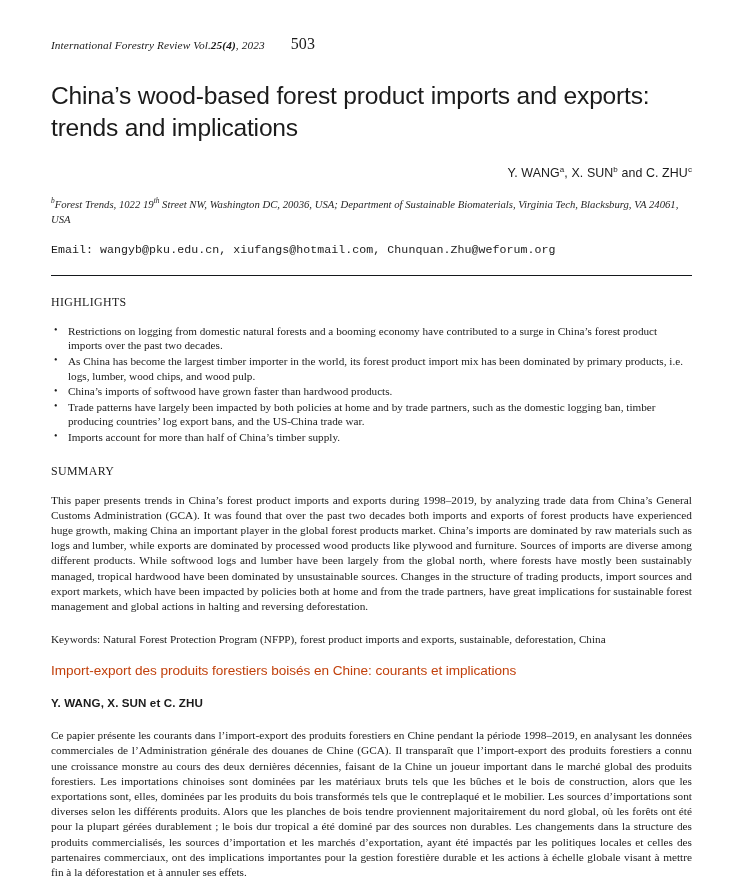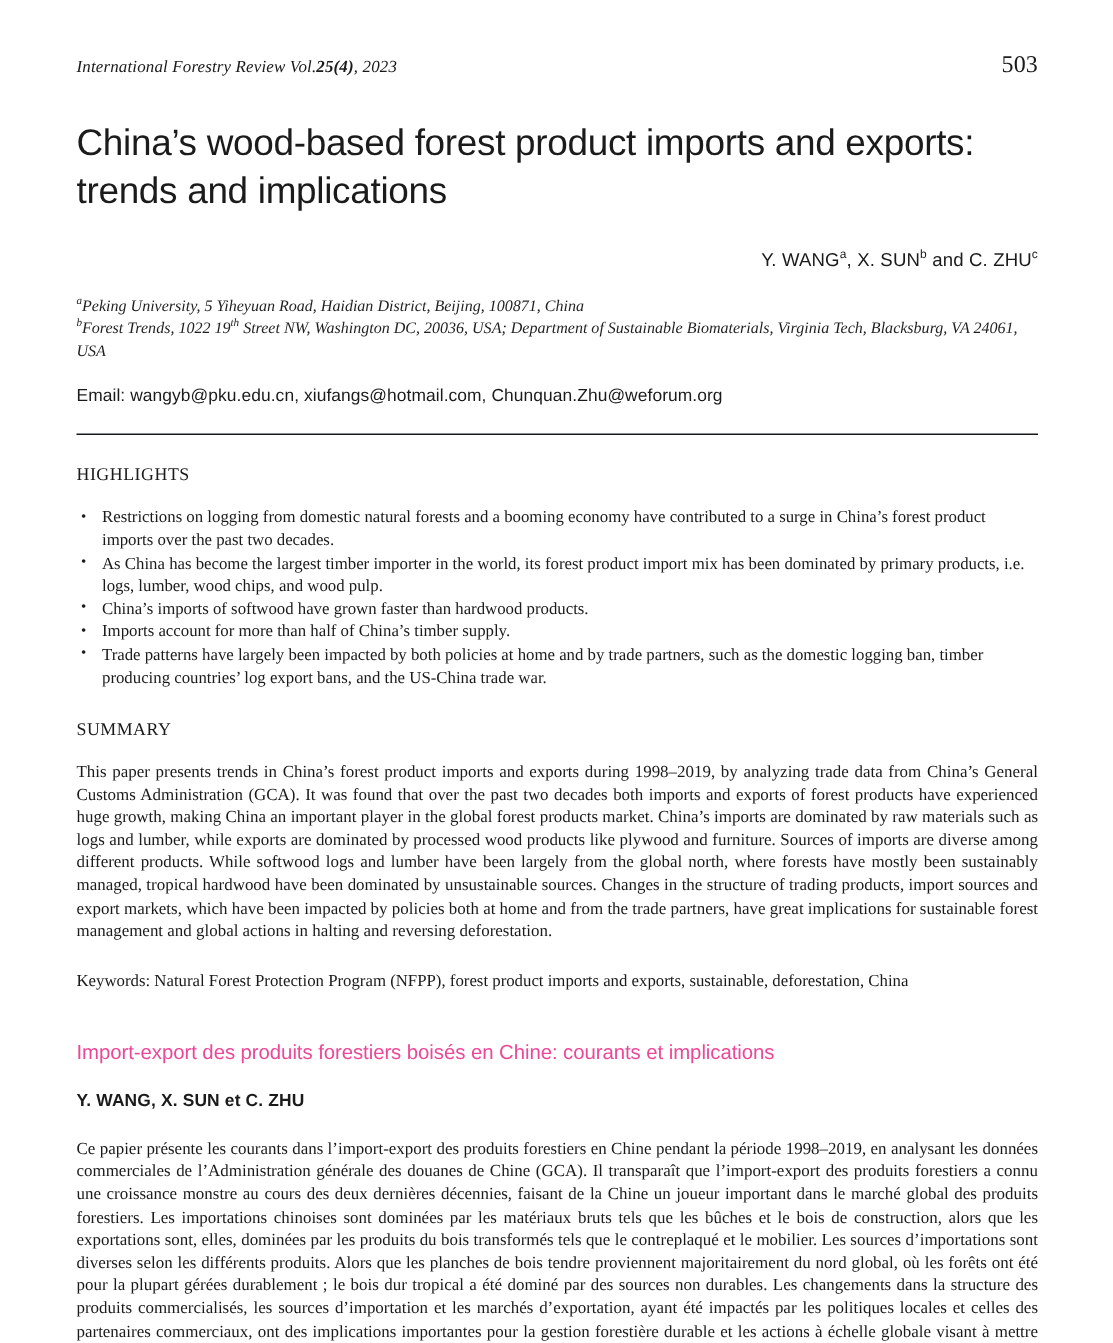--- a/index.html
+++ b/index.html
@@ -18,28 +18,27 @@
   .page {
     position: absolute;
     left: 51px;
     top: 0;
     width: 641px;
   }
 
   
   .running-head {
     display: flex;
-    justify-content: space-between;
+    justify-content: flex-start;
     align-items: baseline;
     margin-top: 19px;
     font-family: "Liberation Serif", serif;
     font-style: italic;
     font-size: 11.3px;
     letter-spacing: 0.1px;
-    gap: 24px;
   }
   .running-head .vol { font-weight: bold; font-style: italic; }
   .running-head .folio {
     font-style: normal;
     margin-left: 26px;
     font-size: 16px;
     margin-top: 16px;
   }
 
   
@@ -72,21 +71,21 @@
     font-size: 10.7px;
     line-height: 1.385;
     color: #1f1f1f;
   }
   .affiliations .aff { margin: 0; }
   .affiliations sup { font-size: 7.4px; vertical-align: super; line-height: 0; font-style: italic; }
 
   
   .email-line {
     margin-top: 16px;
-    font-family: Liberation Sans, sans-serif;
+    font-family: Liberation Mono, monospace;
     font-size: 11.6px;
     color: #1a1a1a;
     letter-spacing: 0.05px;
   }
 
   
   .rule {
     border: 0;
     border-top: 1.6px solid #15181c;
     margin: 19px 0 0 0;
@@ -138,22 +137,22 @@
     line-height: 1.35;
     color: #1a1a1a;
     margin-top: 18px;
   }
 
   
   .fr-title {
     font-family: "Liberation Sans", sans-serif;
     font-size: 13.6px;
     font-weight: 400;
-    color: #ec4899;
-    margin-top: 32px;
+    color: #c2410c;
+    margin-top: 16px;
     letter-spacing: -0.05px;
   }
   .fr-authors {
     font-family: "Liberation Sans", sans-serif;
     font-size: 11.6px;
     color: #1b1b1b;
     margin-top: 18px;
     letter-spacing: 0.1px;
     font-weight: bold;
   }
@@ -173,36 +172,35 @@
   <div class="running-head">
     <span><span>International Forestry Review Vol.</span><span class="vol">25(4)</span><span>, 2023</span></span>
     <span class="folio">503</span>
   </div>
 
   <h1 class="doc-title">China’s wood-based forest product imports and exports: trends and implications</h1>
 
   <div class="authors"><span>Y. WANG</span><sup>a</sup><span>, X. SUN</span><sup>b</sup><span> and C. ZHU</span><sup>c</sup></div>
 
   <div class="affiliations">
-    <p class="aff"><sup>a</sup><span>Peking University, 5 Yiheyuan Road, Haidian District, Beijing, 100871, China</span></p>
     <p class="aff"><sup>b</sup><span>Forest Trends, 1022 19</span><sup>th</sup><span> Street NW, Washington DC, 20036, USA; Department of Sustainable Biomaterials, Virginia Tech, Blacksburg, VA 24061, USA</span></p>
   </div>
 
   <div class="email-line">Email: wangyb@pku.edu.cn, xiufangs@hotmail.com, Chunquan.Zhu@weforum.org</div>
 
   <hr class="rule">
 
   <div class="sec-head">HIGHLIGHTS</div>
 
   <ul class="highlights">
     <li>Restrictions on logging from domestic natural forests and a booming economy have contributed to a surge in China’s forest product imports over the past two decades.</li>
     <li>As China has become the largest timber importer in the world, its forest product import mix has been dominated by primary products, i.e. logs, lumber, wood chips, and wood pulp.</li>
     <li>China’s imports of softwood have grown faster than hardwood products.</li>
+    <li>Trade patterns have largely been impacted by both policies at home and by trade partners, such as the domestic logging ban, timber producing countries’ log export bans, and the US-China trade war.</li>
     <li>Imports account for more than half of China’s timber supply.</li>
-    <li>Trade patterns have largely been impacted by both policies at home and by trade partners, such as the domestic logging ban, timber producing countries’ log export bans, and the US-China trade war.</li>
   </ul>
 
   <div class="sec-head">SUMMARY</div>
 
   <p class="para">This paper presents trends in China’s forest product imports and exports during 1998–2019, by analyzing trade data from China’s General Customs Administration (GCA). It was found that over the past two decades both imports and exports of forest products have experienced huge growth, making China an important player in the global forest products market. China’s imports are dominated by raw materials such as logs and lumber, while exports are dominated by processed wood products like plywood and furniture. Sources of imports are diverse among different products. While softwood logs and lumber have been largely from the global north, where forests have mostly been sustainably managed, tropical hardwood have been dominated by unsustainable sources. Changes in the structure of trading products, import sources and export markets, which have been impacted by policies both at home and from the trade partners, have great implications for sustainable forest management and global actions in halting and reversing deforestation.</p>
 
   <p class="keywords">Keywords: Natural Forest Protection Program (NFPP), forest product imports and exports, sustainable, deforestation, China</p>
 
   <h2 class="fr-title">Import-export des produits forestiers boisés en Chine: courants et implications</h2>
 

